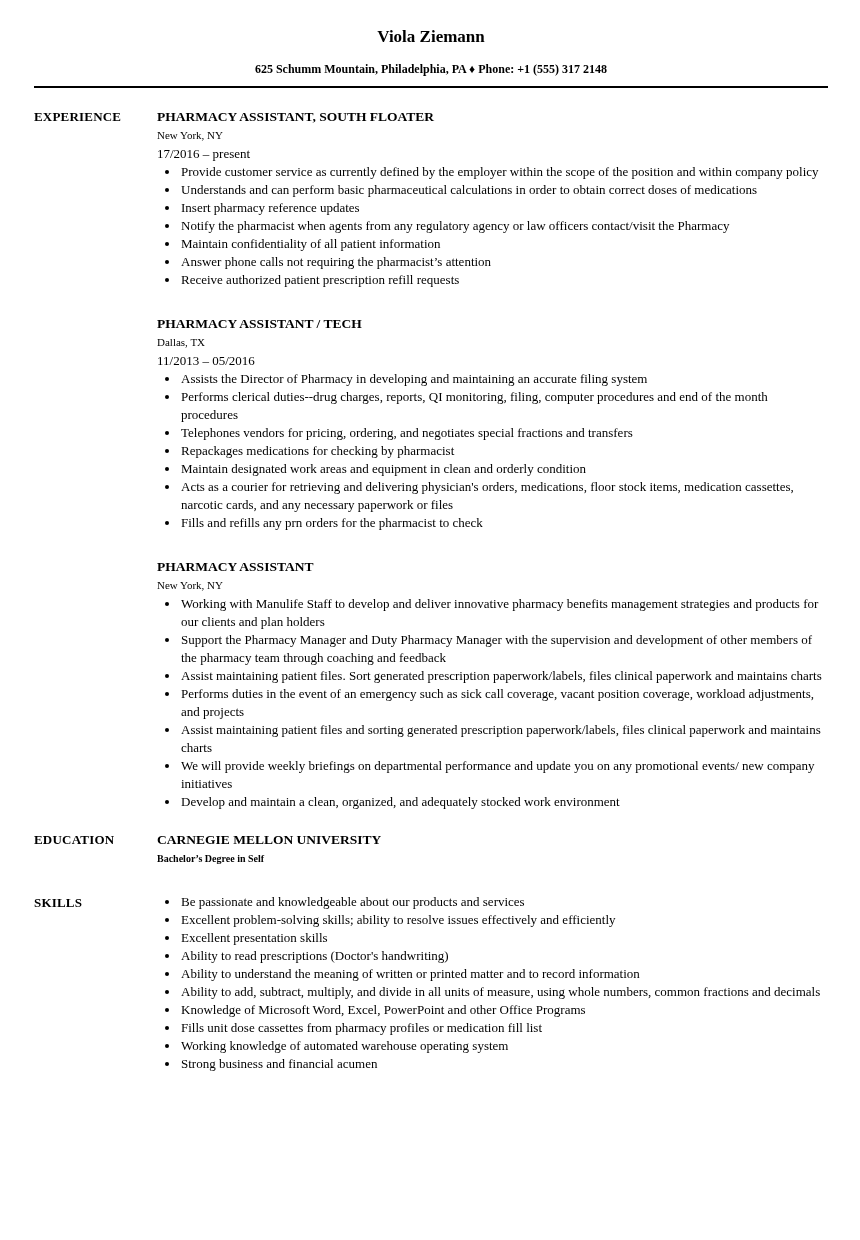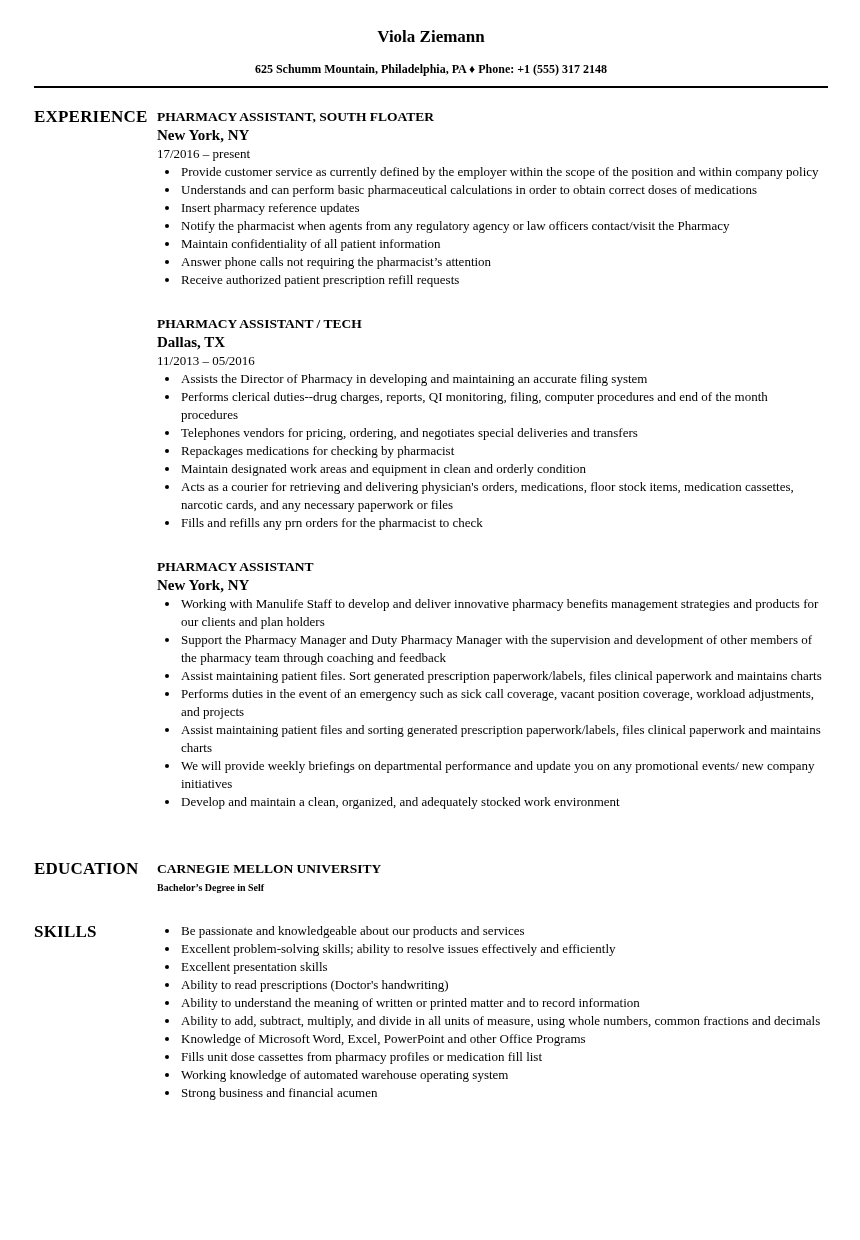--- a/index.html
+++ b/index.html
@@ -29,35 +29,35 @@
     line-height: 17px;
     margin-top: 14px;
   }
   .rule {
     border: none;
     border-top: 2.5px solid #000000;
     margin: 8px 0 0 0;
   }
   .section { display: flex; }
   .section-experience { margin-top: 19px; }
-  .section-education { margin-top: 48px; justify-content: space-between; }
+  .section-education { margin-top: 19px; justify-content: space-between; }
   .section-skills { margin-top: 25px; }
   .section-label {
     flex: 0 0 123px;
     width: 123px;
     font-weight: bold;
-    font-size: 17px;
+    font-size: 13px;
     line-height: 19px;
     letter-spacing: 0.2px;
   }
   .section-content { flex: 1; min-width: 0; }
   .job { margin-bottom: 25px; }
   .job:last-child { margin-bottom: 0; }
   .job-title { font-weight: bold; font-size: 13.5px; line-height: 19px; }
-  .job-location { font-weight: bold; font-size: 15px; line-height: 19px; }
+  .job-location { font-weight: normal; font-size: 11px; line-height: 19px; }
   .job-dates { font-size: 13px; line-height: 18px; }
   ul.bullets {
     margin: 0;
     padding: 0 0 0 23px;
     list-style-type: disc;
   }
   ul.bullets li {
     font-size: 13px;
     line-height: 18px;
     padding-left: 1px;
@@ -93,21 +93,21 @@
         </ul>
       </div>
 
       <div class="job">
         <div class="job-title">PHARMACY ASSISTANT / TECH</div>
         <div class="job-location">Dallas, TX</div>
         <div class="job-dates">11/2013 – 05/2016</div>
         <ul class="bullets">
           <li>Assists the Director of Pharmacy in developing and maintaining an accurate filing system</li>
           <li>Performs clerical duties--drug charges, reports, QI monitoring, filing, computer procedures and end of the month procedures</li>
-          <li>Telephones vendors for pricing, ordering, and negotiates special deliveries and transfers</li>
+          <li>Telephones vendors for pricing, ordering, and negotiates special fractions and transfers</li>
           <li>Repackages medications for checking by pharmacist</li>
           <li>Maintain designated work areas and equipment in clean and orderly condition</li>
           <li>Acts as a courier for retrieving and delivering physician's orders, medications, floor stock items, medication cassettes, narcotic cards, and any necessary paperwork or files</li>
           <li>Fills and refills any prn orders for the pharmacist to check</li>
         </ul>
       </div>
 
       <div class="job">
         <div class="job-title">PHARMACY ASSISTANT</div>
         <div class="job-location">New York, NY</div>

